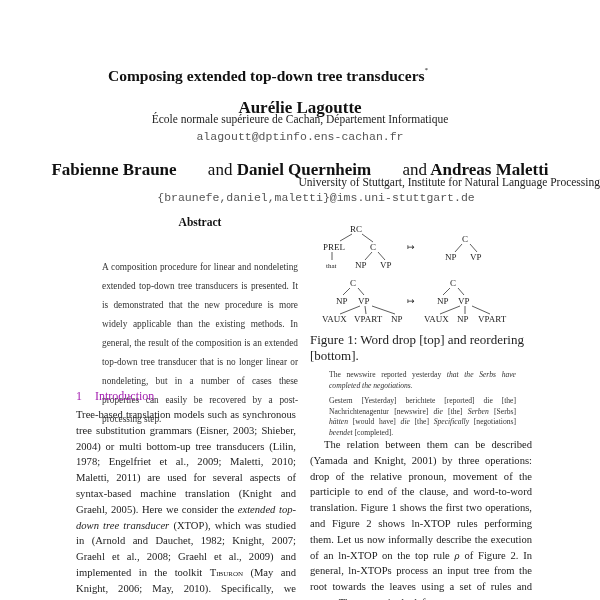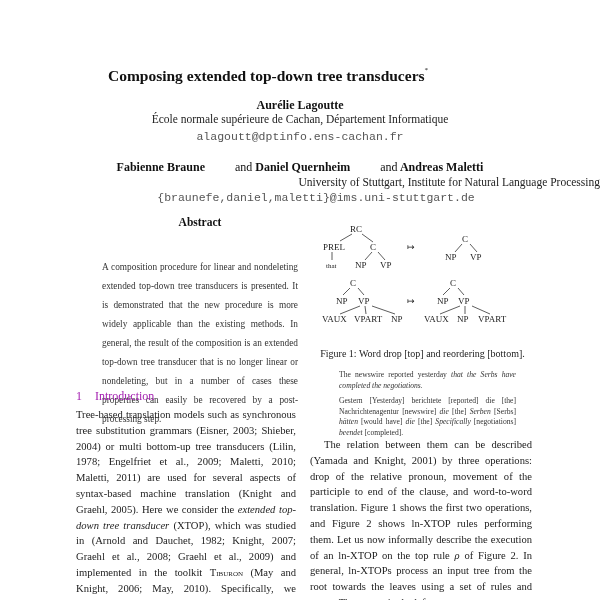--- a/index.html
+++ b/index.html
@@ -2,36 +2,36 @@
 <html><head>
 <meta charset="utf-8">
 <style>
   html, body { margin:0; padding:0; background:#ffffff; }
   body { width:600px; height:600px; overflow:hidden; position:relative;
          font-family:"Liberation Serif", "DejaVu Serif", serif; color:#222; }
   .abs { position:absolute; }
   .title { left:0; width:536px; top:67px; text-align:center; font-weight:bold; font-size:15.5px; color:#111; }
   .title sup { font-size:7px; font-weight:normal; vertical-align:top; position:relative; top:-1px; }
   .center { left:0; width:600px; text-align:center; }
-  .author { font-weight:bold; font-size:12px; color:#111; }
+  .author { font-weight:bold; font-size:17px; color:#111; }
   .affil { font-size:11.5px; color:#222; }
   .email { font-family:"Liberation Mono", "DejaVu Sans Mono", monospace; font-size:11.5px; color:#555; }
   .and { font-weight:normal;padding-left:27px; }
   .abstract-head { left:95px; width:210px; top:216px; text-align:center; font-weight:bold; font-size:11.5px; color:#111; }
   .abstract { left:102px; width:196px; top:258px; font-size:9.3px; line-height:19px; text-align:justify; color:#333; }
   .sec-head { left:76px; top:389px; font-weight:normal; font-size:12px; color:#a21caf; }
   .sec-head .num { display:inline-block; width:19px; }
   .intro { left:76px; width:220px; top:407px; font-size:10.6px; line-height:15.8px; text-align:justify; }
   .intro p, .right p { margin:0; }
   .sc { font-variant:small-caps; }
   .right { left:310px; width:222px; top:437px; font-size:10.6px; line-height:15.8px; text-align:justify; }
   .right .ind { text-indent:14px; }
   .ex { left:326px; width:190px; top:370px; font-size:7.6px; line-height:10.6px; color:#333; text-align:justify; }
-  .ex p { margin:0 0 5px 13px; }
-  .caption { left:310px; width:225px; top:348px; text-align:center; font-size:10px; color:#222; }
+  .ex p { margin:0 0 5px 3px; }
+  .caption { left:310px; width:225px; top:332px; text-align:left; font-size:13px; color:#222; }
   .tree text { font-family:"Liberation Serif", serif; font-size:9px; fill:#222; }
   .tree line { stroke:#333; stroke-width:0.8; }
   .tree .small { font-size:7px; }
   .arrow { font-size:8px; fill:#777; }
 </style>
 </head>
 <body>
 
 <div class="abs title"><span>Composing extended top-down tree transducers</span><sup>*</sup></div>
 

